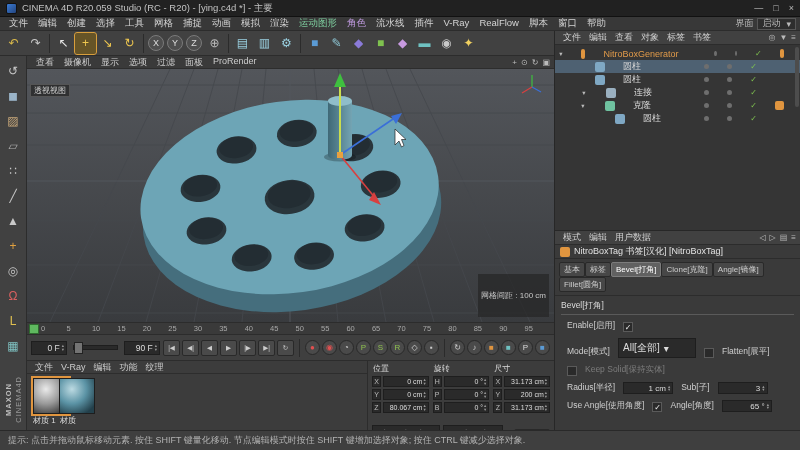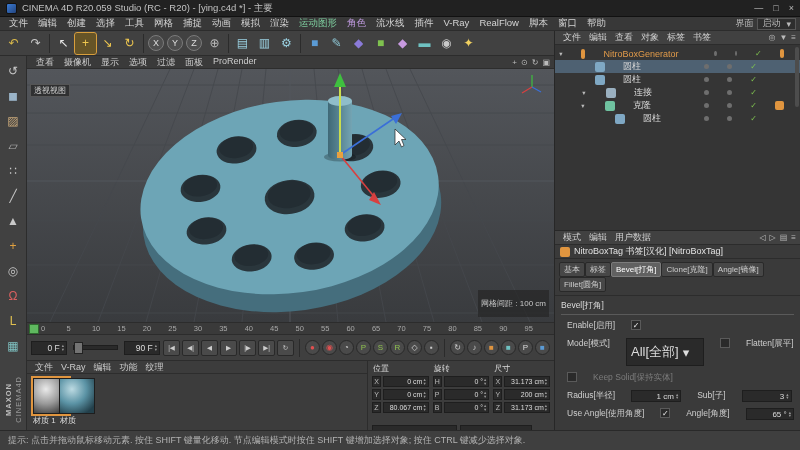--- a/index.html
+++ b/index.html
@@ -34,21 +34,21 @@
   .branding span{writing-mode:vertical-rl;transform:rotate(180deg);font-size:7.5px;letter-spacing:1px;color:#9a9a9a}
   .branding .b1{font-weight:bold;color:#bdbdbd}
 
   
   .viewport{position:absolute;left:27px;top:56px;width:527px;height:266px;background:#3a3a3a}
   .vp-menubar{height:13px;display:flex;align-items:center;padding:0 4px;font-size:9px;color:#ccc;border-bottom:1px solid #2d2d2d;background:#3a3a3a}
   .vp-menu{padding:0 5px}
   .vp-nav{margin-left:auto;display:flex;gap:4px;font-size:8px;color:#bbb}
   .vp-canvas{position:absolute;left:0;top:13px;width:527px;height:253px}
   .vp-label{position:absolute;left:3px;top:28px;background:rgba(40,40,40,.8);border:1px solid #555;padding:0 3px;font-size:8px;color:#ccc}
-  .grid-label{position:absolute;right:5px;bottom:5px;background:rgba(35,35,35,.65);padding:8px 3px;font-size:8px;color:#c8c8c8}
+  .grid-label{position:absolute;right:5px;bottom:5px;background:rgba(35,35,35,.65);padding:16px 3px;font-size:8px;color:#c8c8c8}
 
   
   .ruler{position:absolute;left:27px;top:322px;width:527px;height:13px;background:#3a3a3a;border-top:1px solid #2c2c2c;border-bottom:1px solid #2c2c2c;display:flex;align-items:center;padding:0 4px 0 14px}
   .tick{flex:1;font-size:7.5px;color:#a8a8a8}
   .playhead{position:absolute;left:2px;top:1px;width:10px;height:10px;background:#5fb85f;border:1px solid #2f6a2f}
 
   
   .transport{position:absolute;left:27px;top:335px;width:527px;height:26px;background:#3f3f3f;display:flex;align-items:center;gap:3px;padding:0 4px;border-bottom:1px solid #2c2c2c}
   .frame-field{width:36px;height:14px;background:#2a2a2a;border:1px solid #1e1e1e;font-size:8.5px;display:flex;align-items:center;justify-content:flex-end;padding:0 2px;gap:2px;color:#ddd}
   .tl-slider{flex:1;height:5px;background:#2a2a2a;border:1px solid #1e1e1e;position:relative;margin:0 3px}
@@ -70,21 +70,21 @@
 
   
   .coords{position:absolute;left:368px;top:361px;width:186px;height:69px;background:#3c3c3c;padding:2px 4px;font-size:8px}
   .coord-grid{display:grid;grid-template-columns:1fr 1fr 1fr;column-gap:4px}
   .coord-head{font-size:8px;color:#ddd;margin:0 0 2px 1px}
   .coord-row{display:flex;align-items:center;gap:2px;margin-bottom:2px}
   .axis-label{width:9px;height:11px;background:#2a2a2a;border:1px solid #1e1e1e;display:flex;align-items:center;justify-content:center;font-size:7px;color:#bbb}
   .coord-field{flex:1;height:11px;background:#2a2a2a;border:1px solid #1e1e1e;display:flex;align-items:center;justify-content:flex-end;padding:0 2px;gap:1px;font-size:7px;color:#ddd}
   .spin{display:flex;flex-direction:column;font-size:4.5px;line-height:3.5px;color:#999}
   .coord-bottom{display:flex;gap:3px;margin-top:10px;align-items:center}
-  .dd{background:#2a2a2a;border:1px solid #1e1e1e;height:28px;display:flex;align-items:center;gap:4px;padding:0 4px;font-size:13px;color:#ddd}
+  .dd{background:#2a2a2a;border:1px solid #1e1e1e;height:20px;display:flex;align-items:center;gap:4px;padding:0 4px;font-size:10px;color:#ddd}
   .apply-btn{background:#4c4c4c;border:1px solid #292929;height:13px;padding:0 9px;display:flex;align-items:center;font-size:8px;border-radius:2px;margin-left:auto}
 
   
   .right-panel{position:absolute;left:554px;top:31px;width:246px;height:399px;background:#3a3a3a;border-left:1px solid #272727;display:flex;flex-direction:column}
   .om-menubar,.attr-menubar{height:14px;display:flex;align-items:center;font-size:9px;padding:0 4px;background:#414141;border-bottom:1px solid #2c2c2c}
   .om-menu{padding:0 4px}
   .bar-right{margin-left:auto;display:flex;gap:4px;font-size:8px;color:#bbb}
   .om-tree{height:186px;background:#353535;border-bottom:1px solid #272727;padding-top:2px;overflow:hidden;position:relative}
   .om-row{height:13px;display:flex;align-items:center;font-size:9px;gap:18px;padding-right:16px}
   .om-row.selected{background:#4e6172}
@@ -96,21 +96,21 @@
   .om-check{color:#7fc24f;font-size:8px}
   .om-tag{width:9px;height:9px;border-radius:2px}
   .om-scroll{position:absolute;right:1px;top:2px;width:4px;height:60px;background:#4d4d4d;border-radius:2px}
   .attr-title{height:14px;display:flex;align-items:center;gap:4px;padding:0 5px;font-size:9px;color:#e2e2e2;border-bottom:1px solid #2c2c2c}
   .attr-title-icon{width:10px;height:10px;background:#e0953f;border-radius:2px}
   .attr-tabs{display:flex;flex-wrap:wrap;gap:0;padding:3px 4px;border-bottom:1px solid #2c2c2c}
   .attr-tab{background:#474747;border:1px solid #292929;padding:1px 4px;font-size:8px;border-radius:2px;color:#ccc}
   .attr-tab.active{background:#616161;color:#fff;border-color:#7c7c7c}
   .attr-body{padding:4px 6px;font-size:8.5px;flex:1}
   .attr-section{color:#ddd;border-bottom:1px solid #5a5a5a;padding-bottom:2px;margin-bottom:5px}
-  .attr-row{display:flex;align-items:flex-start;gap:16px;margin-bottom:6px;padding-left:6px}
+  .attr-row{display:flex;align-items:flex-end;gap:8px;margin-bottom:6px;padding-left:6px}
   .cb{width:10px;height:10px;background:#2a2a2a;border:1px solid #5a5a5a;display:flex;align-items:center;justify-content:center;font-size:8px;color:#eee}
   .num-field{width:50px;height:12px;background:#2a2a2a;border:1px solid #1e1e1e;display:flex;align-items:center;justify-content:flex-end;gap:2px;padding:0 2px;font-size:8px;color:#ddd}
   .attr-dd{min-width:78px}
   .muted{color:#7c7c7c}
 
   
   .statusbar{position:absolute;left:0;top:430px;width:800px;height:20px;background:#3f3f3f;border-top:1px solid #292929;display:flex;align-items:center;padding:0 8px;font-size:9px;color:#b2b2b2}
 </style>
 </head>
 <body>

